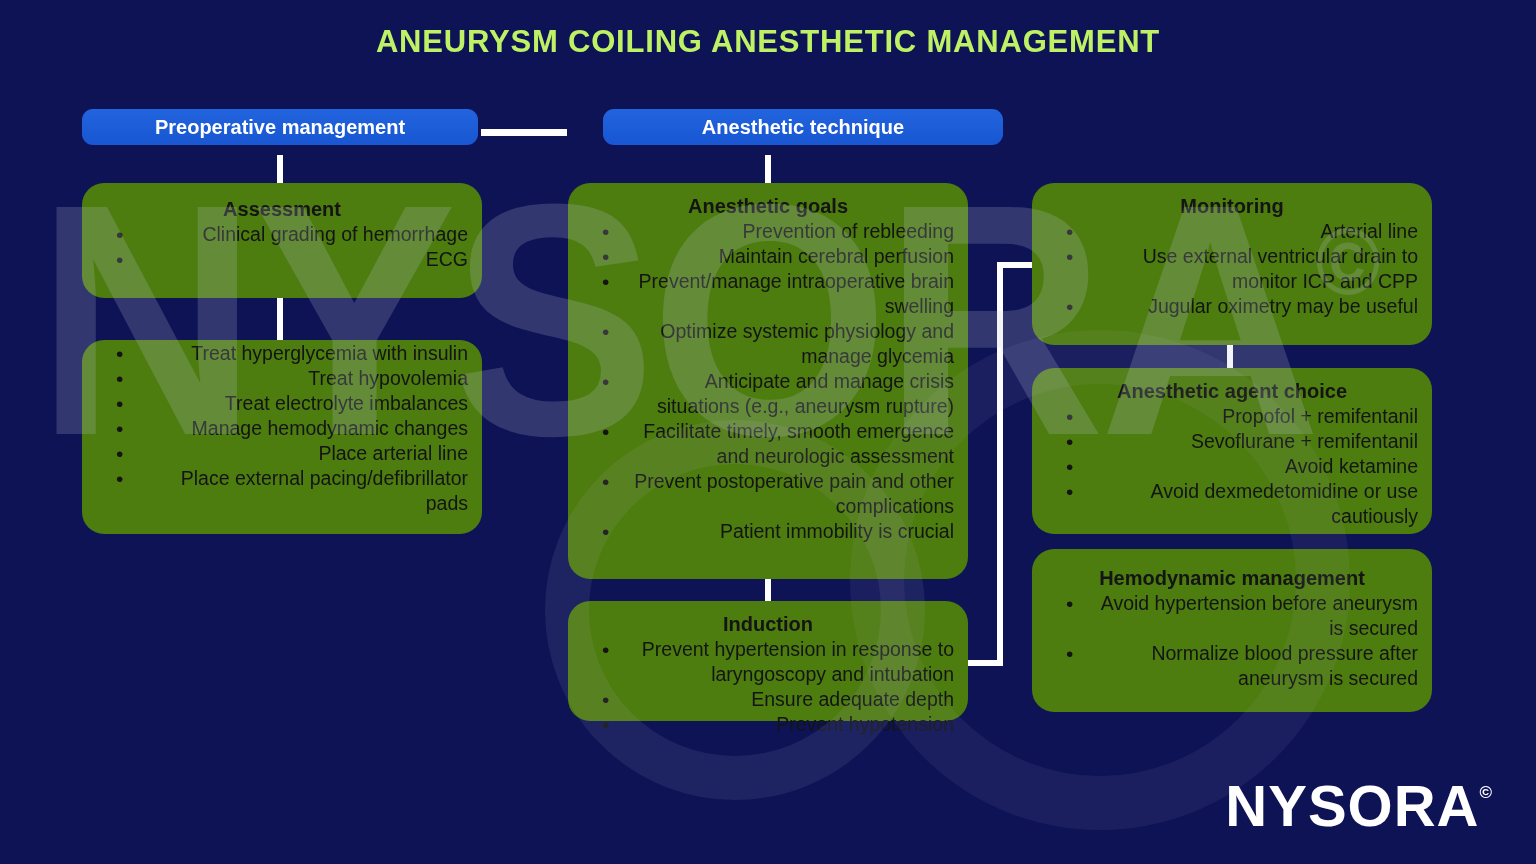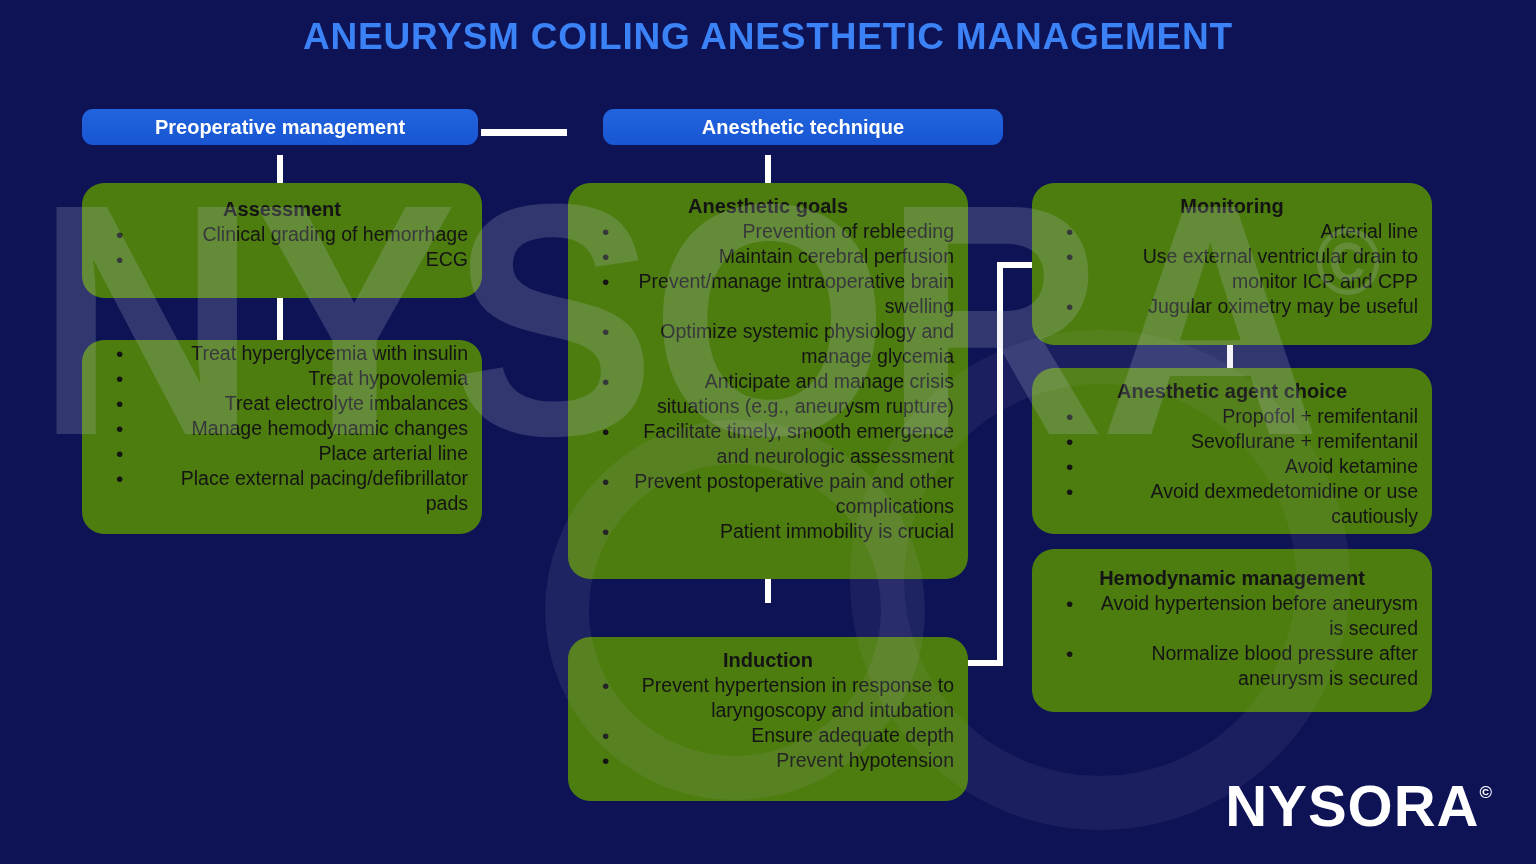--- a/index.html
+++ b/index.html
@@ -3,22 +3,22 @@
 <meta charset="utf-8">
 <style>
   * { margin:0; padding:0; box-sizing:border-box; }
   html,body { background:#0a0e3f; }
   .canvas {
     position:relative; width:1536px; height:864px; overflow:hidden;
     background:#0e1356;
     font-family:"Liberation Sans", sans-serif;
   }
   .page-title {
-    position:absolute; top:16px; left:0; width:100%;
-    text-align:center; color:#3b82f6; font-size:37px; font-weight:bold;
+    position:absolute; top:24px; left:0; width:100%;
+    text-align:center; color:#bef264; font-size:31px; font-weight:bold;
     letter-spacing:0.8px; z-index:6;
   }
   .pill {
     position:absolute; height:36px; border-radius:11px;
     background:linear-gradient(180deg,#2264de 0%,#1856d2 100%);
     color:#ffffff; font-size:20px; font-weight:bold;
     display:flex; align-items:center; justify-content:center;
     z-index:2;
   }
   .pill-preop { left:82px; top:109px; width:396px; }
@@ -35,21 +35,21 @@
   .bullets li {
     position:relative; padding-left:44px; font-size:19.5px; line-height:25px;text-align:right;
   }
   .bullets li::before {
     content:"\2022"; position:absolute; left:22px; top:0;
     font-size:21px; line-height:25px; color:#141414;
   }
   .box-assessment    { left:82px;   top:183px; width:400px; height:115px; padding-top:13px; }
   .box-preop-care    { left:82px;   top:340px; width:400px; height:194px; padding-top:1px; }
   .box-goals         { left:568px;  top:183px; width:400px; height:396px; }
-  .box-induction     { left:568px;  top:601px; width:400px; height:164px;margin-top:36px; }
+  .box-induction     { left:568px;  top:601px; width:400px; height:120px; }
   .box-monitoring    { left:1032px; top:183px; width:400px; height:162px; }
   .box-agent-choice  { left:1032px; top:368px; width:400px; height:166px; }
   .box-hemodynamic   { left:1032px; top:549px; width:400px; height:163px; padding-top:16px; }
   .watermark {
     position:absolute; left:0; top:0; width:1536px; height:864px;
     pointer-events:none; z-index:5; overflow:hidden;
   }
   .watermark-text {
     position:absolute; left:36px; top:130px;
     font-size:330px; font-weight:bold; letter-spacing:-6px;

